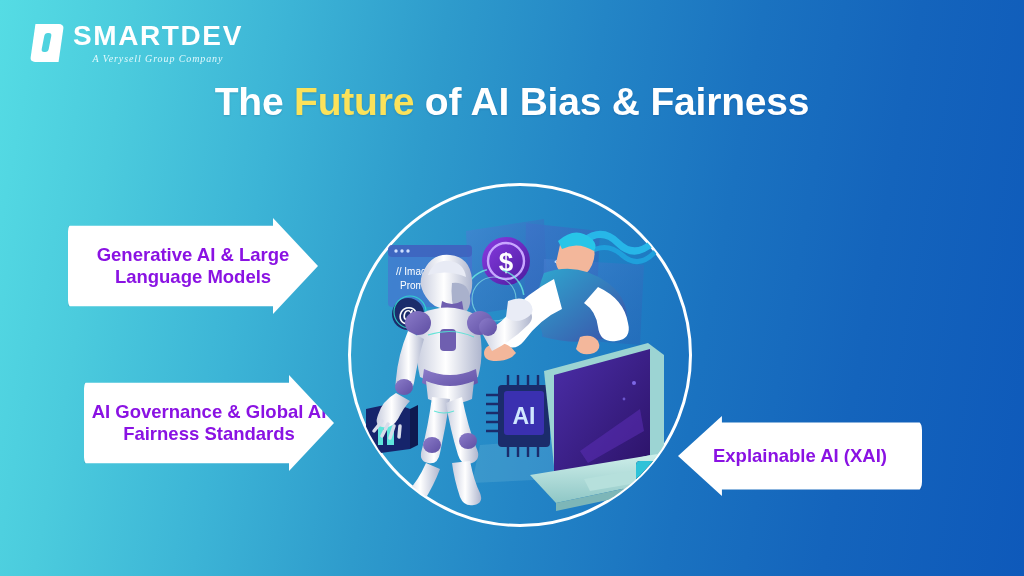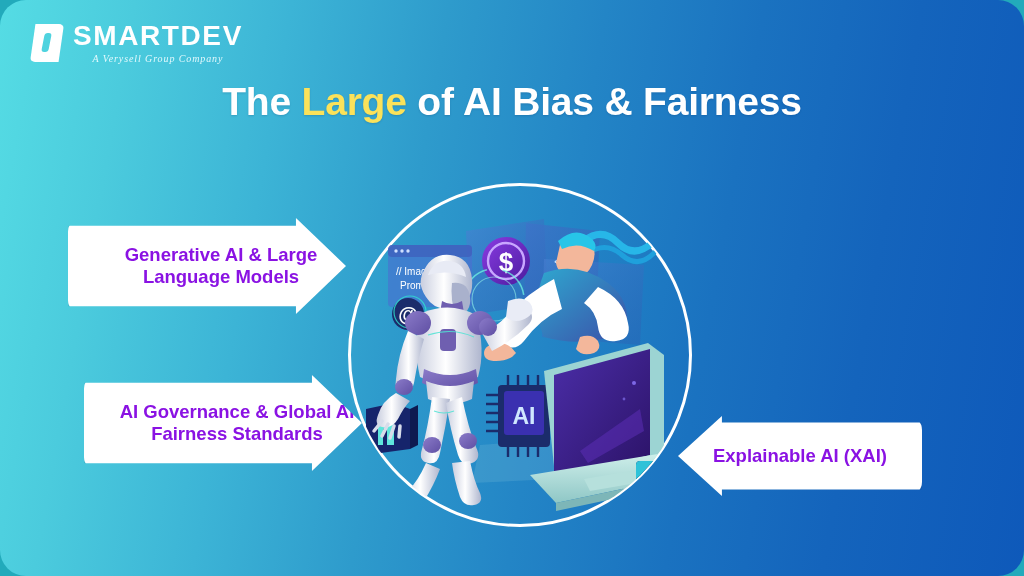--- a/index.html
+++ b/index.html
@@ -4,21 +4,20 @@
 <style>
   html,body{margin:0;padding:0;}
   body{
     width:1024px;height:576px;overflow:hidden;
     font-family:"Liberation Sans", sans-serif;
     background:#2ab;
   }
   #slide{
     position:relative;width:1024px;height:576px;overflow:hidden;
     background:linear-gradient(100deg,#55DCE4 0%,#4BCBDD 12%,#3CB4D6 26%,#2E9BCC 40%,#2385C6 54%,#1A72C0 68%,#1464BC 82%,#0E59BA 100%);
-    border-radius:26px;
   }
 
   
   #logo{position:absolute;left:30px;top:22px;display:flex;align-items:center;gap:9px;}
   .logo-mark{width:34px;height:38px;position:relative;}
   .logo-mark .sh{
     position:absolute;inset:0;background:#fff;
     clip-path:polygon(16% 0,100% 0,84% 100%,0 100%);
     border-radius:5px;
   }
@@ -54,21 +53,20 @@
   .callout{
     position:absolute;background:#ffffff;
     display:flex;align-items:center;justify-content:center;text-align:center;
     color:#8A12E3;font-weight:bold;line-height:1.18;
     filter:drop-shadow(0 4px 7px rgba(4,30,70,.22));
   }
   .callout span{display:block;padding:0 6px;}
   .callout.right-arrow{
     clip-path:polygon(0 8%,0 8%,82% 8%,82% 0,100% 50%,82% 100%,82% 92%,0 92%);
     border-radius:14px;
-    padding-left:28px;
   }
   .callout.left-arrow{
     clip-path:polygon(100% 8%,18% 8%,18% 0,0 50%,18% 100%,18% 92%,100% 92%);
     border-radius:14px;
   }
 
   #c1{left:68px;top:218px;width:250px;height:96px;font-size:18.5px;}
   #c2{left:84px;top:375px;width:250px;height:96px;font-size:18.5px;}
   #c3{left:676px;top:176px;width:218px;height:80px;font-size:18.5px;}
   #c4{left:736px;top:289px;width:226px;height:80px;font-size:18.5px;}
@@ -83,21 +81,21 @@
     <div class="logo-mark">
       <div class="sh"></div>
         <div class="notch"></div>
     </div>
     <div class="logo-text">
       <div class="logo-name">SMARTDEV</div>
       <div class="logo-tag">A Verysell Group Company</div>
     </div>
   </div>
 
-  <div id="title"><span>The </span><span class="hl">Large</span><span> of AI Bias &amp; Fairness</span></div>
+  <div id="title"><span>The </span><span class="hl">Future</span><span> of AI Bias &amp; Fairness</span></div>
 
   <div id="circle"></div>
 
   <svg id="illus" viewBox="0 0 344 344">
     <defs>
       <clipPath id="circClip">
           <circle cx="172" cy="172" r="170"></circle>
         </clipPath>
       <linearGradient id="gPanel" x1="0" y1="0" x2="1" y2="1">
         <stop offset="0" stop-color="#3E73C9" stop-opacity=".75"></stop>

